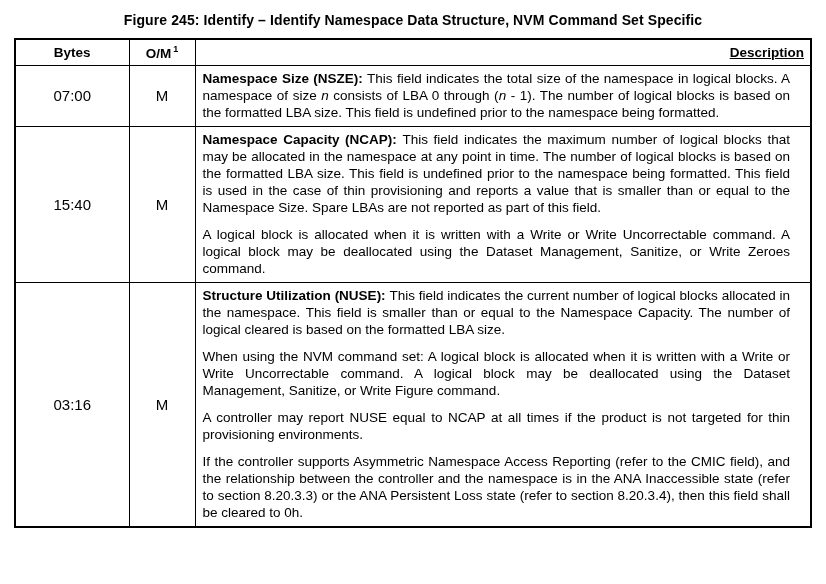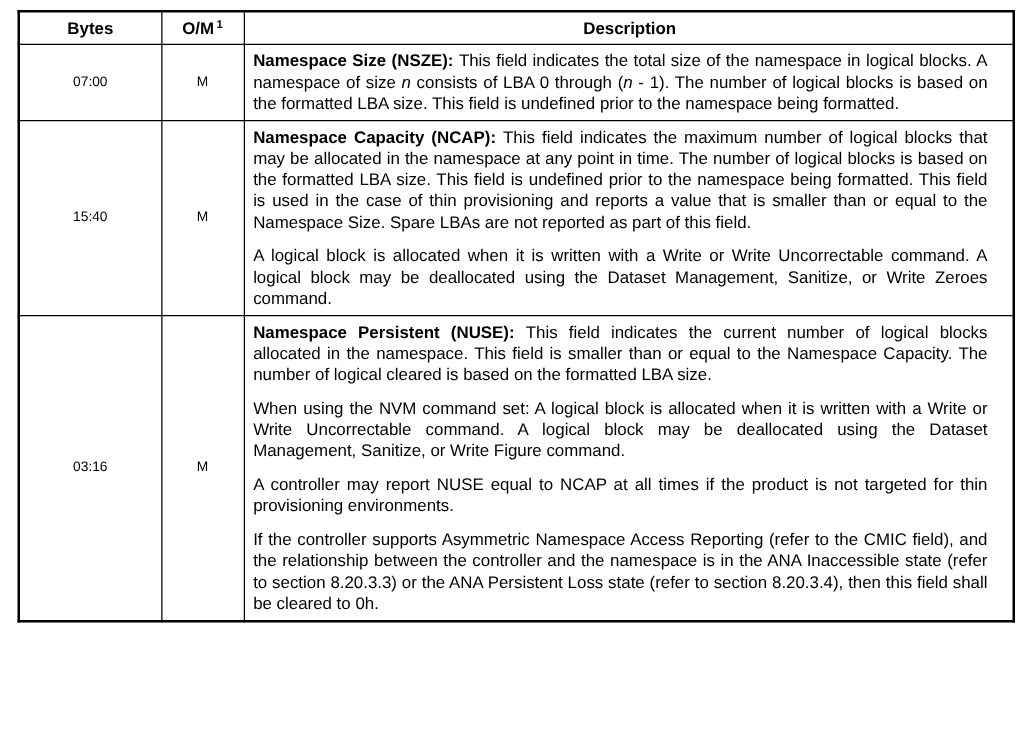--- a/index.html
+++ b/index.html
@@ -37,28 +37,29 @@
     vertical-align: middle;
     box-sizing: border-box;
   }
   .spec-table th {
     font-weight: bold;
     padding: 4px 6px;
     text-align: center;
     font-size: 13.5px;
   }
   .spec-table th.col-desc {
-    text-align: center;
+    text-align: right;
     padding-left: 8px;
+    text-decoration: underline;
   }
   .col-bytes { width: 114px; margin-top: 39px; }
   .col-om    { width: 66px; }
   td.cell-center {
     text-align: center;
-    font-size: 11px;
+    font-size: 15px;
   }
   td.col-desc {
     padding: 2px 7px 3px 7px;
     text-align: justify;
     line-height: 1.26;
     vertical-align: top;
   }
   td.col-desc p {
     margin: 2px 13px 10px 0;
   }
@@ -71,20 +72,21 @@
     font-size: 9px;
     font-weight: bold;
     vertical-align: super;
     margin-left: 2px;
   }
 </style>
 </head>
 <body>
 
 <div class="page">
+  <div class="figure-title">Figure 245: Identify – Identify Namespace Data Structure, NVM Command Set Specific</div>
 
   <table class="spec-table">
     <thead>
       <tr>
         <th class="col-bytes"><span>Bytes</span></th>
         <th class="col-om"><span>O/M</span><sup class="om-note">1</sup></th>
         <th class="col-desc"><span>Description</span></th>
       </tr>
     </thead>
     <tbody id="table-body">
@@ -100,21 +102,21 @@
           <td class="col-om cell-center">M</td>
           <td class="col-desc">
             <p><span class="seg-b ">Namespace Capacity (NCAP): </span><span class="">This field indicates the maximum number of logical blocks that may be allocated in the namespace at any point in time. The number of logical blocks is based on the formatted LBA size. This field is undefined prior to the namespace being formatted. This field is used in the case of thin provisioning and reports a value that is smaller than or equal to the Namespace Size. Spare LBAs are not reported as part of this field.</span></p>
             <p><span class="">A logical block is allocated when it is written with a Write or Write Uncorrectable command. A logical block may be deallocated using the Dataset Management, Sanitize, or Write Zeroes command.</span></p>
           </td>
         </tr>
         <tr>
           <td class="col-bytes cell-center">03:16</td>
           <td class="col-om cell-center">M</td>
           <td class="col-desc">
-            <p><span class="seg-b ">Namespace Persistent (NUSE): </span><span class="">This field indicates the current number of logical blocks allocated in the namespace. This field is smaller than or equal to the Namespace Capacity. The number of logical cleared is based on the formatted LBA size.</span></p>
+            <p><span class="seg-b ">Structure Utilization (NUSE): </span><span class="">This field indicates the current number of logical blocks allocated in the namespace. This field is smaller than or equal to the Namespace Capacity. The number of logical cleared is based on the formatted LBA size.</span></p>
             <p><span class="">When using the NVM command set: A logical block is allocated when it is written with a Write or Write Uncorrectable command. A logical block may be deallocated using the Dataset Management, Sanitize, or Write Figure command.</span></p>
             <p><span class="">A controller may report NUSE equal to NCAP at all times if the product is not targeted for thin provisioning environments.</span></p>
             <p><span class="">If the controller supports Asymmetric Namespace Access Reporting (refer to the CMIC field), and the relationship between the controller and the namespace is in the ANA Inaccessible state (refer to section 8.20.3.3) or the ANA Persistent Loss state (refer to section 8.20.3.4), then this field shall be cleared to 0h.</span></p>
           </td>
         </tr>
       </tbody>
   </table>
 </div>
 
 </body></html>

